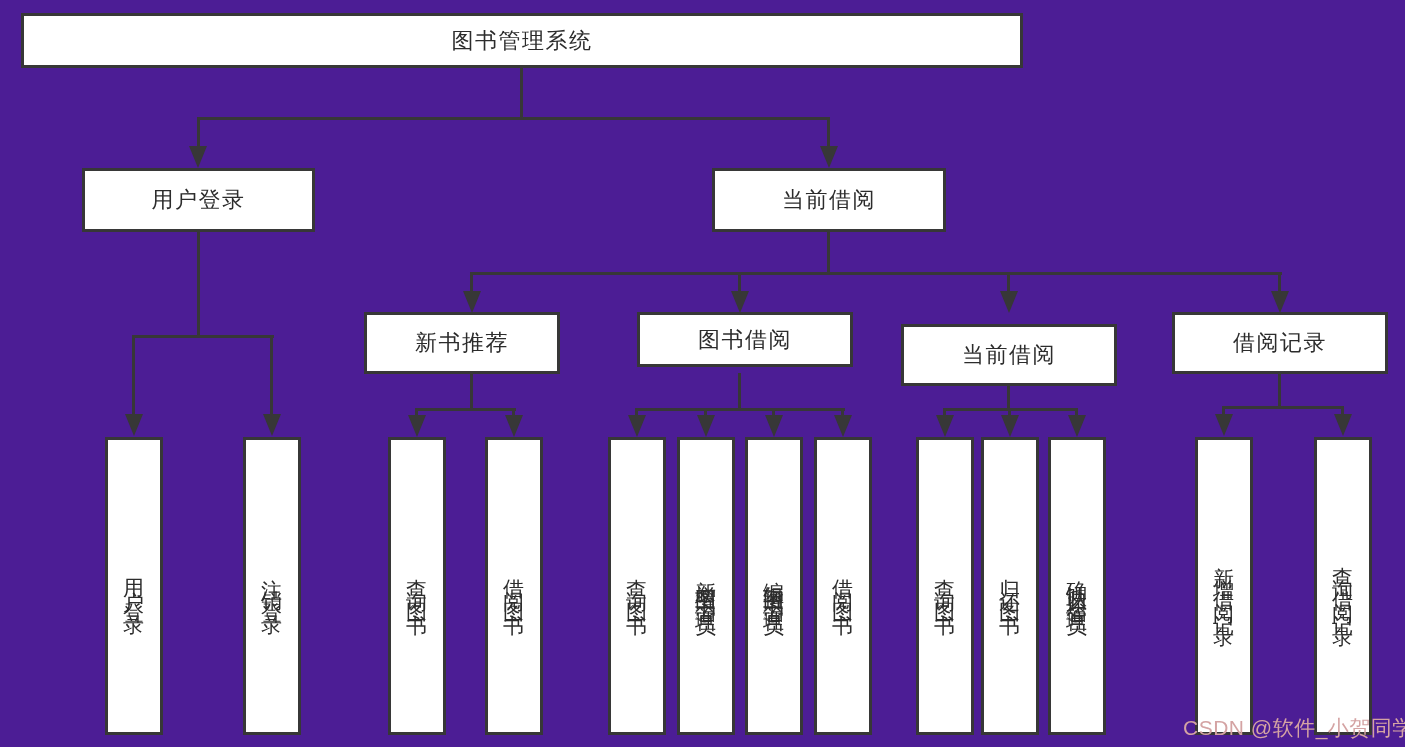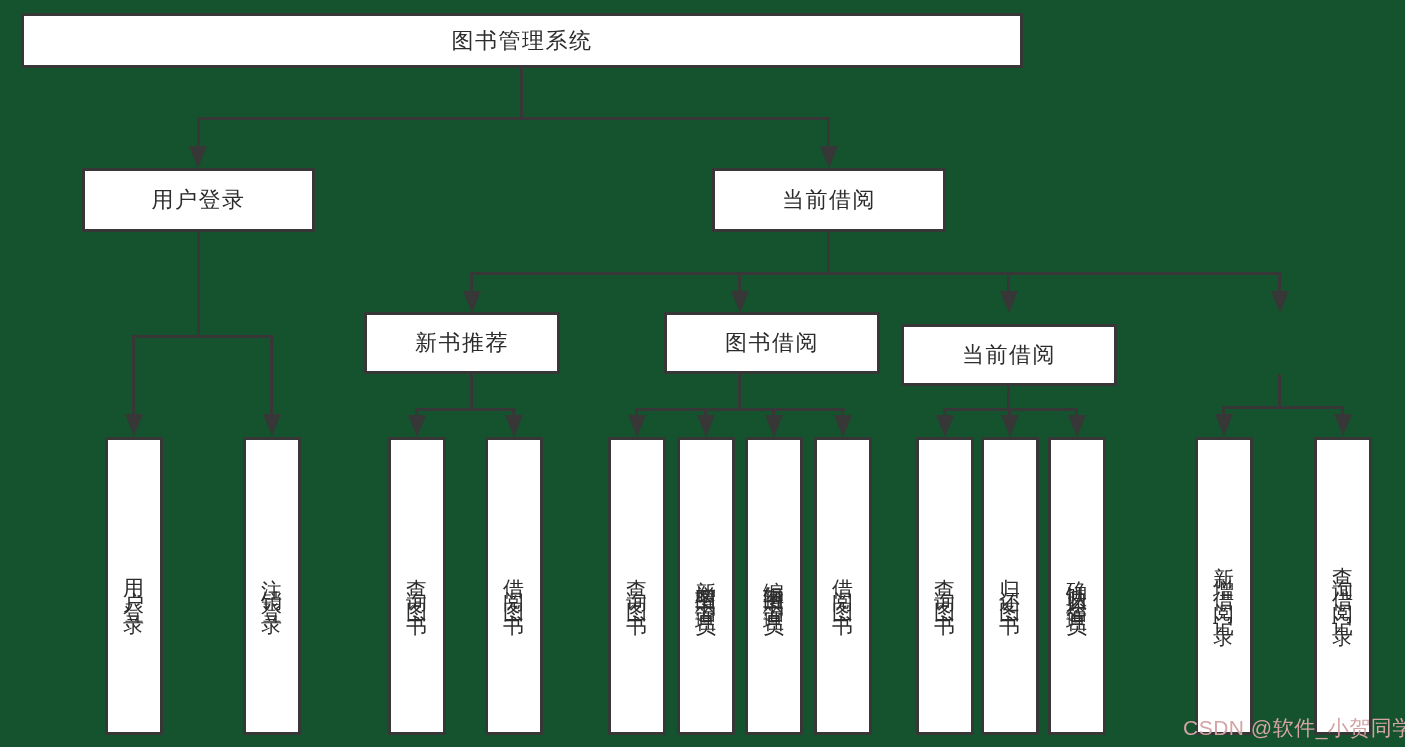--- a/index.html
+++ b/index.html
@@ -1,16 +1,16 @@
 <!DOCTYPE html>
 <html><head>
 <meta charset="utf-8">
 <style>
   html,body{margin:0;padding:0;background:#fff;width:1405px;height:747px;overflow:hidden;}
-  #canvas{position:relative;width:1405px;height:747px;background:#14532d;
+  #canvas{position:relative;width:1405px;height:747px;background:#4c1d95;
           font-family:"Liberation Sans","DejaVu Sans",sans-serif;}
   .box{position:absolute;border:3px solid #373737;background:#fff;box-sizing:border-box;
        display:flex;align-items:center;justify-content:center;}
   .hlabel{font-size:22px;color:#2c2c2c;letter-spacing:1.5px;white-space:nowrap;}
   .vbox{top:437px;height:298px;width:58px;}
   .vlabel{writing-mode:vertical-rl;text-orientation:mixed;font-size:21px;color:#2c2c2c;
           letter-spacing:12px;line-height:1;}
   .vlabel.long{letter-spacing:5px;}
   .line{position:absolute;background:#373737;}
   .arrow{position:absolute;width:0;height:0;border-left:9px solid transparent;
@@ -89,25 +89,28 @@
   <div class="box" style="left:82px;top:168px;width:233px;height:64px">
     <span class="hlabel">用户登录</span>
   </div>
   <div class="box" style="left:712px;top:168px;width:234px;height:64px">
     <span class="hlabel">当前借阅</span>
   </div>
 
   <div class="box" style="left:364px;top:312px;width:196px;height:62px">
     <span class="hlabel">新书推荐</span>
   </div>
-  <div class="box" style="left:664px;top:312px;width:216px;height:62px">
+  <div class="box" style="left:637px;top:312px;width:216px;height:55px">
     <span class="hlabel">图书借阅</span>
   </div>
   <div class="box" style="left:901px;top:324px;width:216px;height:62px">
     <span class="hlabel">当前借阅</span>
+  </div>
+  <div class="box" style="left:1172px;top:312px;width:216px;height:62px">
+    <span class="hlabel">借阅记录</span>
   </div>
 
   <div class="box vbox" style="left:105px">
     <span class="vlabel">用户登录</span>
   </div>
   <div class="box vbox" style="left:243px">
     <span class="vlabel">注销登录</span>
   </div>
 
   <div class="box vbox" style="left:388px">

